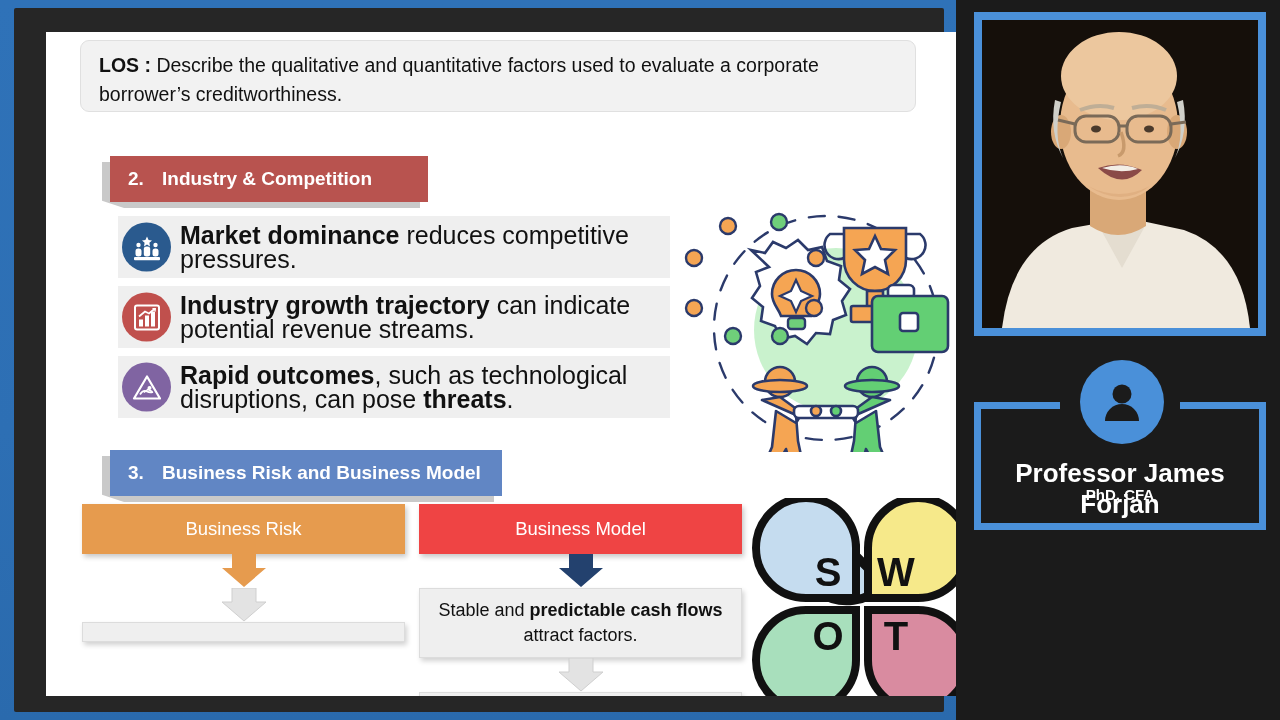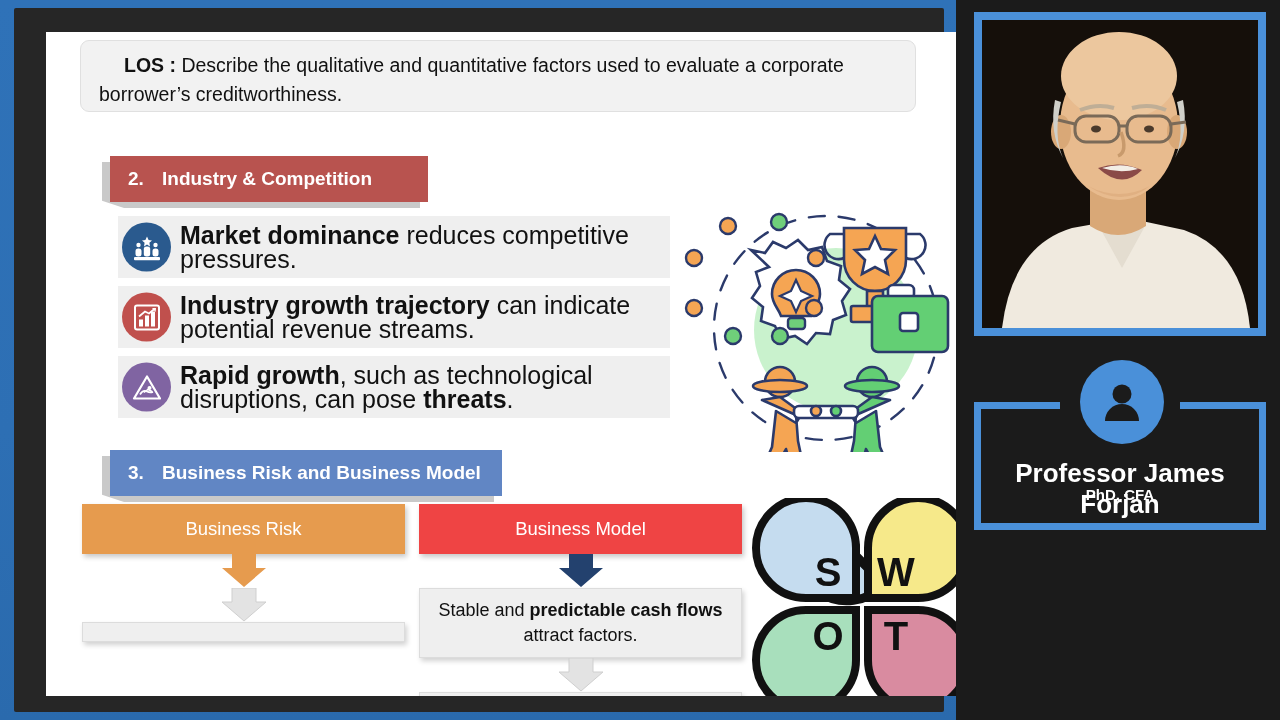--- a/index.html
+++ b/index.html
@@ -30,21 +30,21 @@
 
   
   .los-box {
     position: absolute; left: 34px; top: 8px; width: 836px; height: 72px;
     background: #f2f2f2;
     border: 1px solid #e0e0e0;
     border-radius: 9px;
     padding: 10px 16px 10px 18px;
     font-size: 19.5px; line-height: 29px; color: #111;
   }
-  .los-box b { font-weight: bold; margin-left: 25px; }
+  .los-box b { font-weight: bold; }
 
   
   .banner-wrap { position: absolute; }
   .banner-shadow {
     position: absolute; left: -8px; top: 6px; width: 100%; height: 100%;
     background: #c9c9c9;
     clip-path: polygon(0 0, 100% 0, 100% 100%, 22px 100%, 0 84%);
   }
   .banner {
     position: relative; width: 100%; height: 100%;
@@ -198,21 +198,21 @@
           <div class="bullet-row">
             <div class="bic purple">
               <svg width="30" height="30" viewBox="0 0 30 30">
                 <path d="M15 4 L28 26 L2 26 Z" fill="none" stroke="#fff" stroke-width="2.2" stroke-linejoin="round"></path>
                 <path d="M8 22 q3-5 7-3 q3 1.6 6 .4" stroke="#fff" stroke-width="1.7" fill="none"></path>
                 <circle cx="17.5" cy="15.5" r="2" fill="#fff"></circle>
                 <path d="M12 20 l4-3 4 2" stroke="#fff" stroke-width="1.5" fill="none"></path>
               </svg>
             </div>
             <div class="bullet-text">
-              <b>Rapid growth</b><span>, such as technological disruptions, can pose </span><b>threats</b><span>.</span>
+              <b>Rapid outcomes</b><span>, such as technological disruptions, can pose </span><b>threats</b><span>.</span>
             </div>
           </div>
 
         </div>
 
         <div class="illus">
           <svg width="300" height="252" viewBox="0 0 300 252">
             <circle cx="160" cy="130" r="82" fill="#c9f2cd"></circle>
 
             <circle cx="150" cy="128" r="112" fill="none" stroke="#2b3a6b" stroke-width="2.4" stroke-dasharray="16 14" stroke-linecap="round"></circle>

